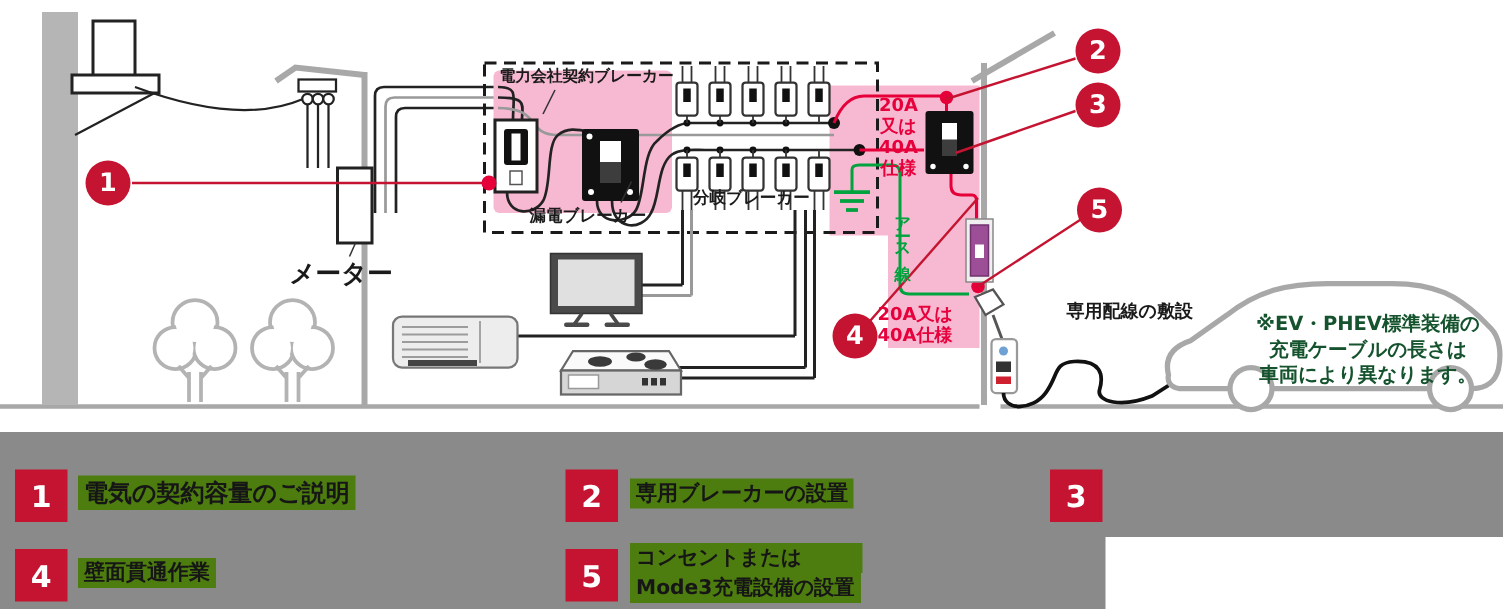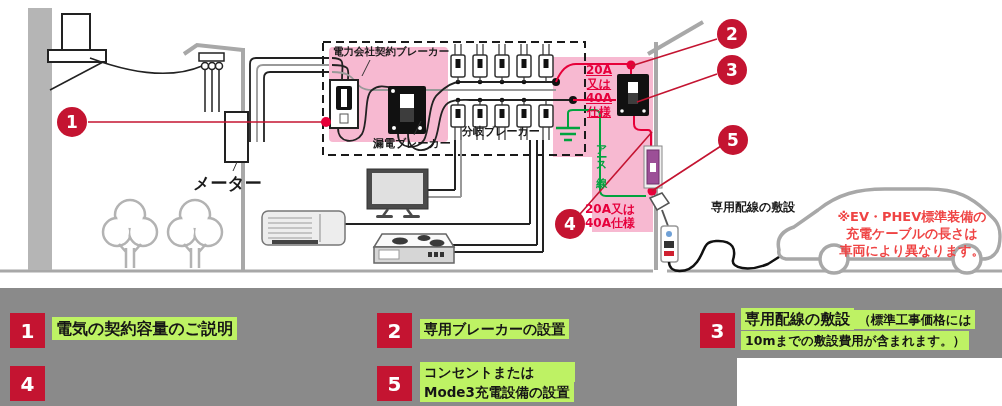--- a/index.html
+++ b/index.html
@@ -11,22 +11,22 @@
   .lbl.green{color:#00a33e;}
   .vert{writing-mode:vertical-rl;text-orientation:upright;letter-spacing:2px;}
   .callout{position:absolute;width:30px;height:30px;border-radius:50%;background:#c41431;
            color:#fff;font-weight:bold;font-size:17px;display:flex;align-items:center;
            justify-content:center;z-index:5;}
   .band{position:absolute;left:0;top:288px;width:1002px;height:118px;background:#8a8a8a;}
   .corner{position:absolute;left:737px;top:358px;width:265px;height:48px;background:#ffffff;z-index:2;}
   .sq{position:absolute;width:35px;height:35px;background:#c41431;color:#fff;font-weight:bold;
       font-size:20px;display:flex;align-items:center;justify-content:center;z-index:3;}
   .ltext{position:absolute;z-index:3;font-weight:bold;color:#161616;line-height:21px;}
-  .hl{background:#bef264;padding:2px 4px;-webkit-box-decoration-break:clone;box-decoration-break:clone;}
-  .car-note{position:absolute;font-weight:bold;color:#ef4444;font-size:13px;line-height:17px;
+  .hl{background:#4d7c0f;padding:2px 4px;-webkit-box-decoration-break:clone;box-decoration-break:clone;}
+  .car-note{position:absolute;font-weight:bold;color:#14532d;font-size:13px;line-height:17px;
             text-align:center;white-space:pre-line;}
 </style>
 </head>
 <body>
 
 <div class="stage">
 
   <svg width="1002" height="288" viewBox="0 0 1002 288">
 
     <g stroke="#a8a8a8" stroke-width="3">
@@ -259,23 +259,23 @@
     <circle cx="326" cy="122" r="5" fill="#e60039"></circle>
 
     <g stroke="#333" stroke-width="1">
       <line x1="370" y1="60" x2="362" y2="76"></line>
       <line x1="414" y1="135" x2="421" y2="121"></line>
     </g>
   </svg>
 
   <div class="lbl" style="left:193px;top:173px;font-size:17px;">メーター</div>
   <div class="lbl" style="left:333px;top:45px;font-size:10.5px;">電力会社契約ブレーカー</div>
-  <div class="lbl" style="left:373px;top:137px;font-size:11px;text-align:center;">漏電ブレーカー</div>
+  <div class="lbl" style="left:353px;top:137px;font-size:11px;text-align:center;">漏電ブレーカー</div>
   <div class="lbl" style="left:462px;top:125px;font-size:11px;">分岐ブレーカー</div>
-  <div class="lbl red" style="left:586px;top:63px;font-size:12px;line-height:14px;text-align:center;text-decoration:underline;">20A
+  <div class="lbl red" style="left:586px;top:63px;font-size:12px;line-height:14px;text-align:center;">20A
 又は
 40A
 仕様</div>
   <div class="lbl green vert" style="left:594px;top:137px;font-size:11px;">アース線</div>
   <div class="lbl red" style="left:585px;top:202px;font-size:12px;line-height:14px;">20A又は
 40A仕様</div>
   <div class="lbl" style="left:711px;top:200px;font-size:12px;">専用配線の敷設</div>
   <div class="car-note" style="left:832px;top:208px;width:160px;">※EV・PHEV標準装備の
 充電ケーブルの長さは
 車両により異なります。</div>
@@ -293,25 +293,25 @@
   <div class="ltext" style="left:52px;top:318px;font-size:16px;">
     <span class="hl">電気の契約容量のご説明</span>
   </div>
 
   <div class="sq" style="left:377px;top:313px;">2</div>
   <div class="ltext" style="left:420px;top:319px;font-size:14px;">
     <span class="hl">専用ブレーカーの設置</span>
   </div>
 
   <div class="sq" style="left:700px;top:313px;">3</div>
-  <div class="ltext" style="left:741px;top:309px;width:240px;font-size:15px;">
-    <span class="hl">専用配線の敷設</span><span class="hl" style="font-size:12.5px;">（標準工事価格には10mまでの敷設費用が含まれます。）</span>
+
+  <div class="sq" style="left:10px;top:366px;">4</div>
+  <div class="ltext" style="left:52px;top:372px;font-size:14px;">
+    <span class="hl">壁面貫通作業</span>
   </div>
-
-  <div class="sq" style="left:10px;top:366px;">4</div>
 
   <div class="sq" style="left:377px;top:366px;">5</div>
   <div class="ltext" style="left:420px;top:362px;font-size:13.5px;line-height:20px;">
     <div><span class="hl" style="padding-right:40px;">コンセントまたは</span></div>
     <div><span class="hl">Mode3充電設備の設置</span></div>
   </div>
 
 </div>
 
 </body></html>

